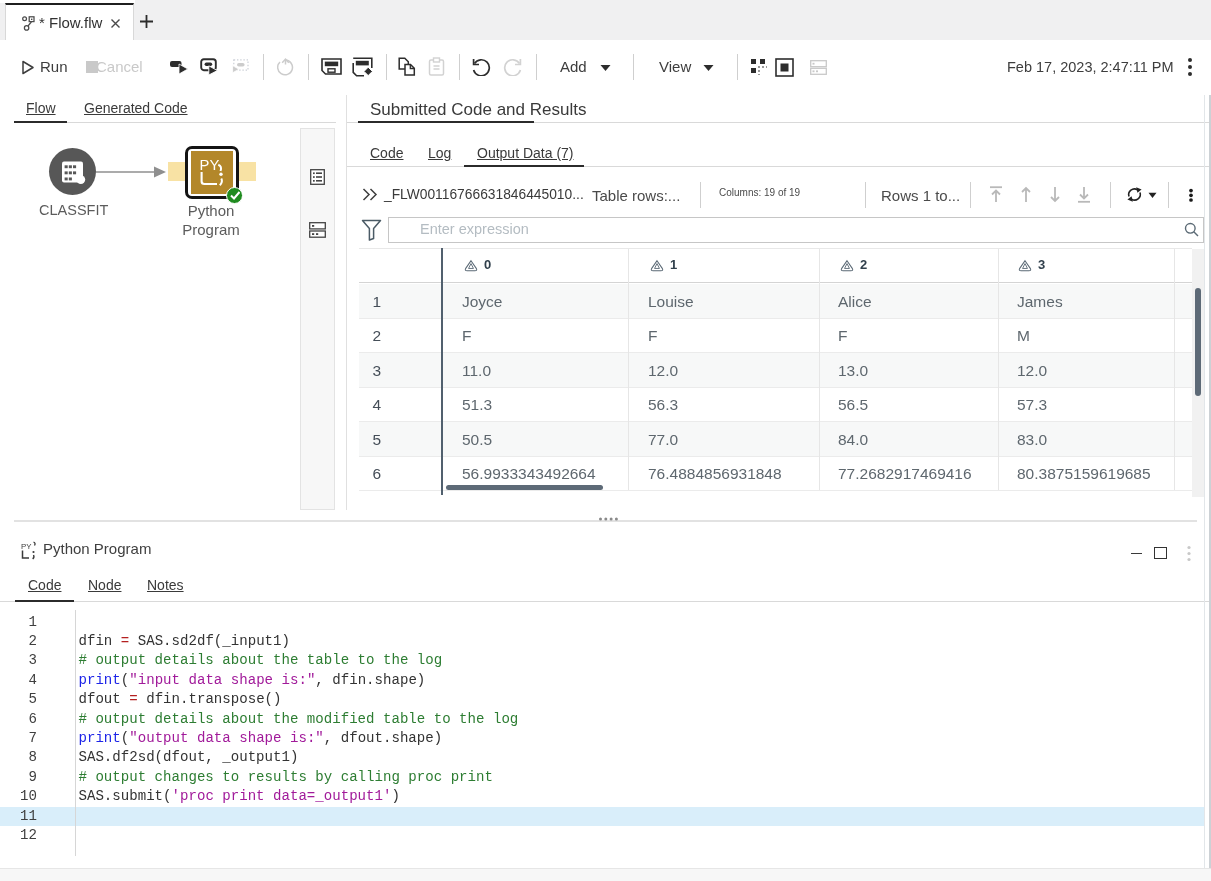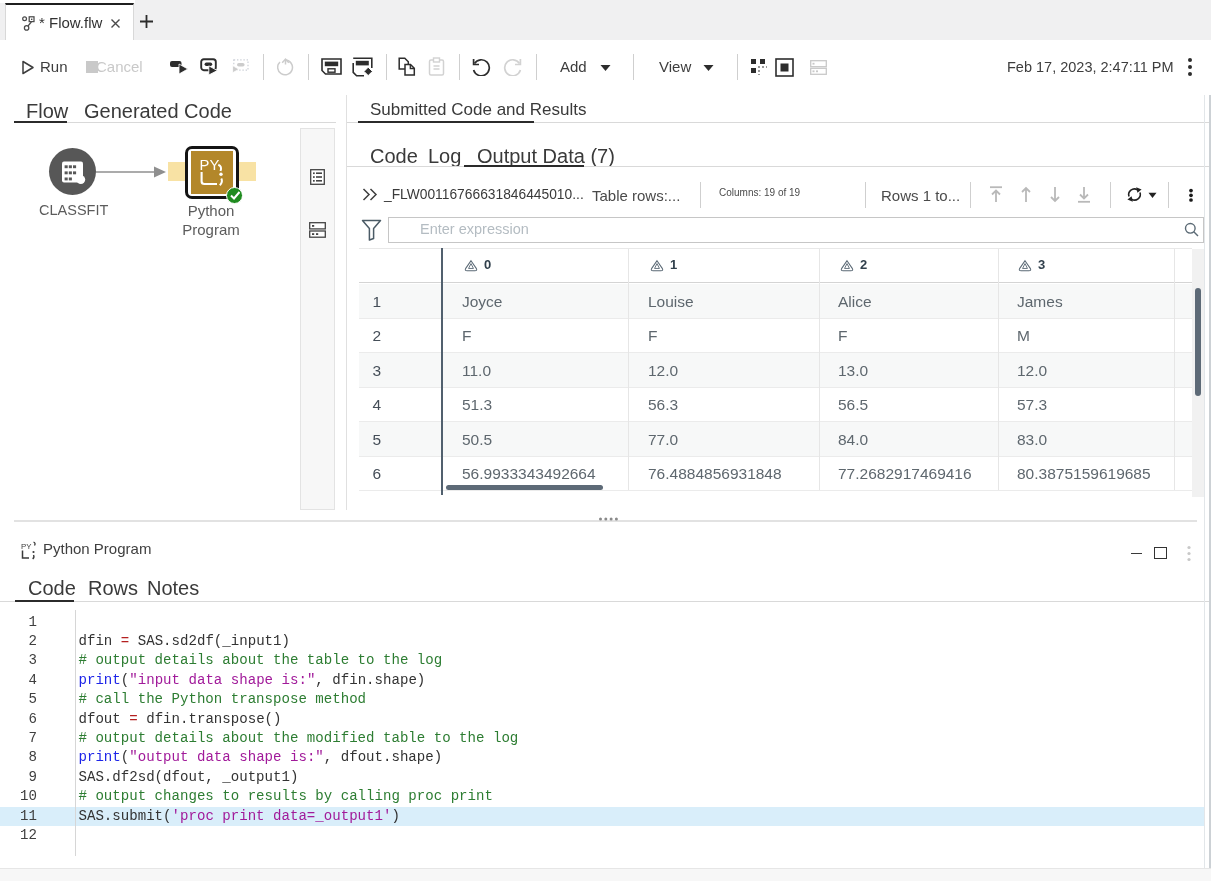--- a/index.html
+++ b/index.html
@@ -11,21 +11,21 @@
   #tabbar { left:0; top:0; width:1211px; height:40px; background:#f0f0f1; }
   #activetab { left:5px; top:3px; width:129px; height:37px; background:#fff;
     border-top:2px solid #1f1f1f; border-left:1px solid #d8d8d8; border-right:1px solid #d8d8d8; }
   #tabwhite { left:0; top:0; width:135px; height:3px; background:#fff; }
   
   #toolbar { left:0; top:40px; width:1211px; height:55px; background:#fff; }
   .tbtxt { font-size:15px; color:#3d3d3d; }
   .tbdis { color:#c9c9c9; }
   .vsep { width:1px; background:#cfcfcf; }
   
-  .ptab { font-size:20px; color:#3a3a3a; }
+  .ptab { font-size:14px; color:#3a3a3a;text-decoration:underline; }
   .darkline { background:#2b2b2b; height:2px; }
   .liteline { background:#d9d9d9; height:1px; }
   
   .cell { font-size:15.5px; color:#5e676e; }
   .hdr  { font-size:13px; color:#31404c; font-weight:bold; }
   
   .code { font-family:"Liberation Mono", monospace; font-size:14.1px; white-space:pre; color:#333; }
   .cg { color:#2d7d32; } 
   .cb { color:#1d24e8; } 
   .cp { color:#a11a9a; } 
@@ -401,21 +401,21 @@
   <div class="abs" style="left:43px;top:540px;font-size:15px;color:#3f3f3f">Python Program</div>
   <div class="abs" style="left:1130.5px;top:552.8px;width:11.5px;height:1.4px;background:#3a3a3a"></div>
   <div class="abs" style="left:1154px;top:547px;width:12.5px;height:11.5px;border:1.7px solid #333"></div>
   <svg class="abs" style="left:1185px;top:545px" width="8" height="17" viewBox="0 0 8 17">
     <circle cx="4" cy="2.5" r="1.6" fill="#c8c8c8"></circle>
       <circle cx="4" cy="8.5" r="1.6" fill="#c8c8c8"></circle>
       <circle cx="4" cy="14.5" r="1.6" fill="#c8c8c8"></circle>
   </svg>
   
   <div class="abs ptab" style="left:28px;top:577px">Code</div>
-  <div class="abs ptab" style="left:88px;top:577px">Rows</div>
+  <div class="abs ptab" style="left:88px;top:577px">Node</div>
   <div class="abs ptab" style="left:147px;top:577px">Notes</div>
   <div class="abs liteline" style="left:0px;top:601px;width:1211px"></div>
   <div class="abs darkline" style="left:15px;top:600px;width:59px"></div>
 
   
   <div class="abs" style="left:0px;top:806.6px;width:1204px;height:19.4px;background:#d9eefa"></div>
   <div class="abs" style="left:75px;top:610px;width:1px;height:246px;background:#d6d6d6"></div>
   <div class="abs code" style="left:0px;top:612.6px;width:37px;text-align:right;color:#3f3f3f;line-height:19.4px">1
 2
 3
@@ -425,21 +425,20 @@
 7
 8
 9
 10
 11
 12</div>
   <div class="abs code" style="left:78.5px;top:612.6px;line-height:19.4px">
 dfin <span class="cr">=</span> SAS.sd2df(_input1)
 <span class="cg"># output details about the table to the log</span>
 <span class="cb">print</span>(<span class="cp">"input data shape is:"</span>, dfin.shape)
-<span class="cg"># call the Python transpose method</span>
 dfout <span class="cr">=</span> dfin.transpose()
 <span class="cg"># output details about the modified table to the log</span>
 <span class="cb">print</span>(<span class="cp">"output data shape is:"</span>, dfout.shape)
 SAS.df2sd(dfout, _output1)
 <span class="cg"># output changes to results by calling proc print</span>
 SAS.submit(<span class="cp">'proc print data=_output1'</span>)</div>
 
   
   <div class="abs" style="left:1204px;top:95px;width:1px;height:786px;background:#e2e6e9"></div>
   <div class="abs" style="left:1209px;top:95px;width:2px;height:786px;background:#ccd1d5"></div>

